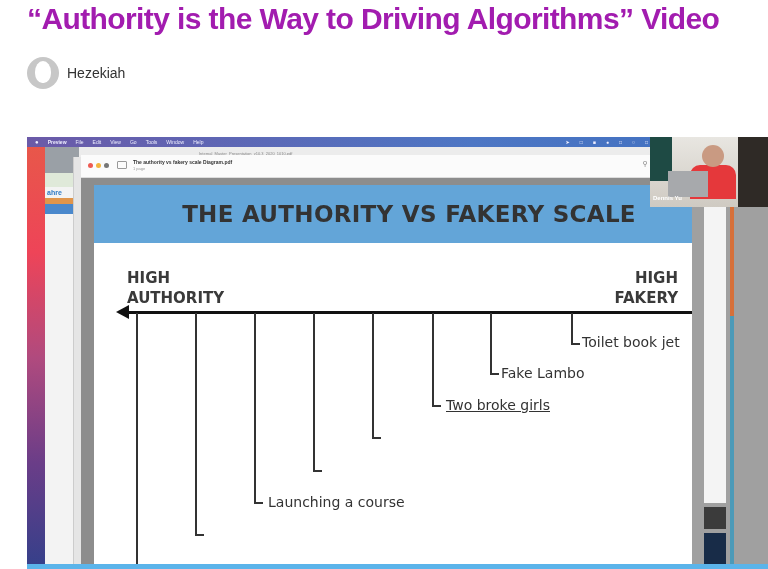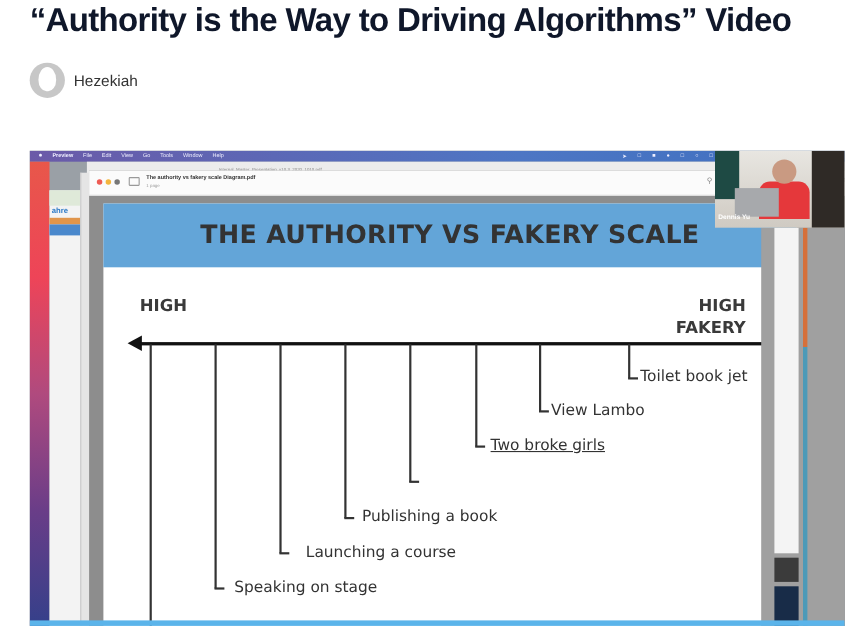--- a/index.html
+++ b/index.html
@@ -1,17 +1,17 @@
 <!DOCTYPE html>
 <html><head>
 <meta charset="utf-8">
 <style>
   html, body { margin:0; padding:0; }
   body { width:768px; height:569px; overflow:hidden; background:#fff; position:relative; font-family:"Liberation Sans", sans-serif; }
-  .title { position:absolute; left:27px; top:2px; font-size:30px; font-weight:bold; color:#0f172a; letter-spacing:-0.6px; font-family:"Liberation Sans", sans-serif; white-space:nowrap; }
+  .title { position:absolute; left:27px; top:2px; font-size:30px; font-weight:bold; color:#a21caf; letter-spacing:-0.6px; font-family:"Liberation Sans", sans-serif; white-space:nowrap; }
   .author { position:absolute; left:27px; top:57px; display:flex; align-items:center; }
   .avatar { width:32px; height:32px; border-radius:50%; background:#c7c7c7; position:relative; overflow:hidden; }
   .avatar .head { position:absolute; left:8px; top:4px; width:16px; height:22px; background:#fff; border-radius:50% 50% 45% 45%; }
   .author-name { margin-left:8px; font-size:14px; color:#333;text-align:center; }
 
   .video { position:absolute; left:27px; top:137px; width:741px; height:432px; overflow:hidden; background:#9aa0a6; }
   .menubar { position:absolute; left:0; top:0; width:100%; height:10px; background:linear-gradient(90deg,#6b5aa8,#4d76c4 60%,#3f70c0); font-size:5px; color:#eef; display:flex; align-items:center; gap:9px; padding-left:8px; box-sizing:border-box; }
   .menubar .apple { font-size:6px; }
   .menubar .status { margin-left:auto; display:flex; gap:10px; padding-right:120px; }
   .wallpaper { position:absolute; left:0; top:10px; width:18px; height:422px; background:linear-gradient(180deg,#e8574a,#ee4458 25%,#b04a7e 50%,#6a3d88 75%,#34408a); }
@@ -117,54 +117,53 @@
           <span>□</span>
           <span>◎</span>
           <span>Search</span>
       </div>
     </div>
 
     <div class="page">
       <div class="banner">THE AUTHORITY VS FAKERY SCALE</div>
       <div class="endlabel" style="left:33px;top:83px;">
           <div>HIGH</div>
+          <div>AUTHORITY</div>
         </div>
       <div class="endlabel" style="right:46px;top:83px;text-align:right;">
           <div>HIGH</div>
           <div>FAKERY</div>
         </div>
 
       <div class="arrow-l"></div>
       <div class="axis"></div>
       <div class="arrow-r"></div>
 
       <div class="tick" style="left:42px;height:272px;"></div>
 
       <div class="tick" style="left:101px;height:222px;"></div>
       <div class="tick-foot" style="left:101px;top:349px;"></div>
-      <div class="item-label" style="left:119px;top:341px;">Speaking on stage</div>
 
       <div class="tick" style="left:160px;height:190px;"></div>
       <div class="tick-foot" style="left:160px;top:317px;"></div>
-      <div class="item-label" style="left:184px;top:309px;">Launching a course</div>
+      <div class="item-label" style="left:174px;top:309px;">Launching a course</div>
 
       <div class="tick" style="left:219px;height:158px;"></div>
       <div class="tick-foot" style="left:219px;top:285px;"></div>
-      <div class="item-label" style="left:235px;top:277px;">Publishing a book</div>
 
       <div class="tick" style="left:278px;height:125px;"></div>
       <div class="tick-foot" style="left:278px;top:252px;"></div>
 
       <div class="tick" style="left:338px;height:93px;"></div>
       <div class="tick-foot" style="left:338px;top:220px;"></div>
       <div class="item-label" style="left:352px;top:212px;text-decoration:underline;">Two broke girls</div>
 
       <div class="tick" style="left:396px;height:61px;"></div>
       <div class="tick-foot" style="left:396px;top:188px;"></div>
-      <div class="item-label" style="left:407px;top:180px;">View Lambo</div>
+      <div class="item-label" style="left:407px;top:180px;">Fake Lambo</div>
 
       <div class="tick" style="left:477px;height:31px;"></div>
       <div class="tick-foot" style="left:477px;top:158px;"></div>
       <div class="item-label" style="left:488px;top:149px;">Toilet book jet</div>
     </div>
   </div>
 
   <div class="rightpanel">
     <div class="white"></div>
       <div class="dark1"></div>

